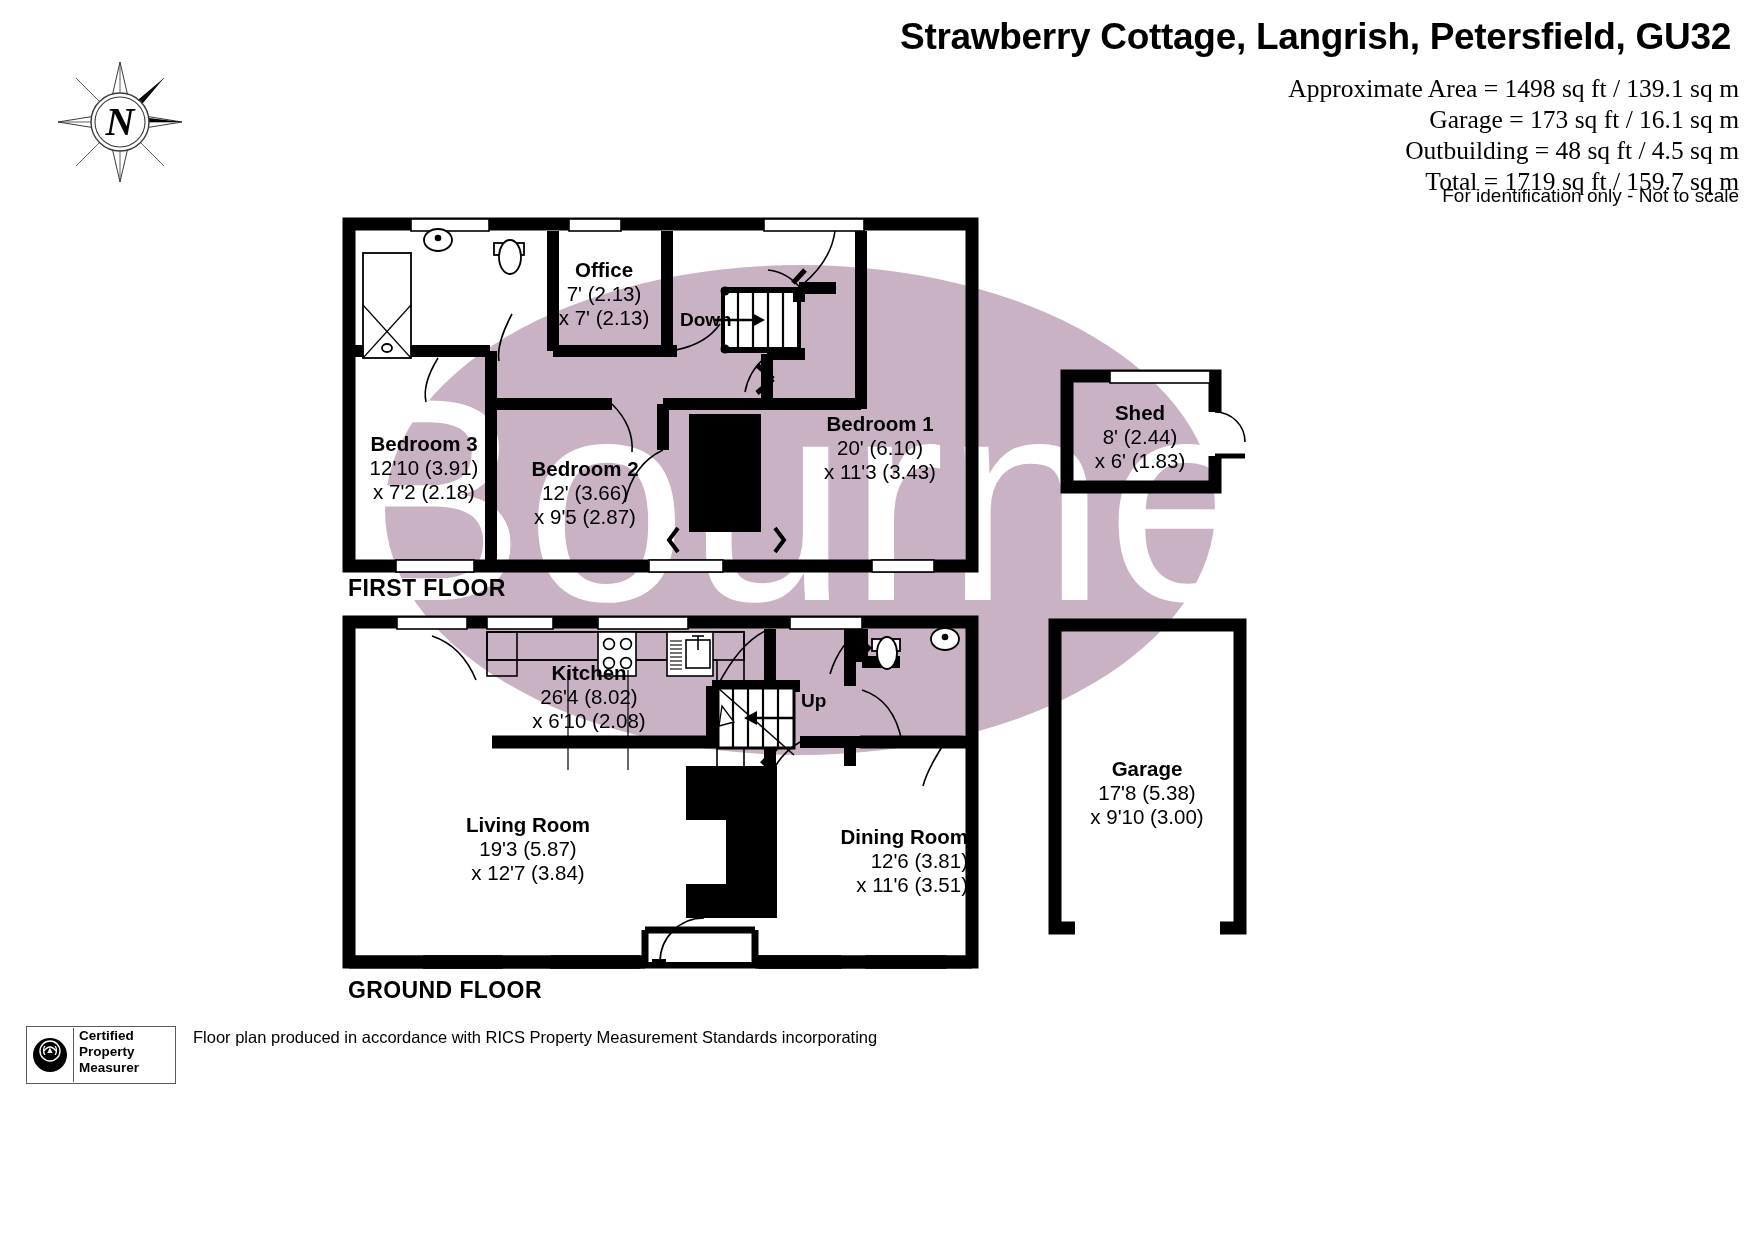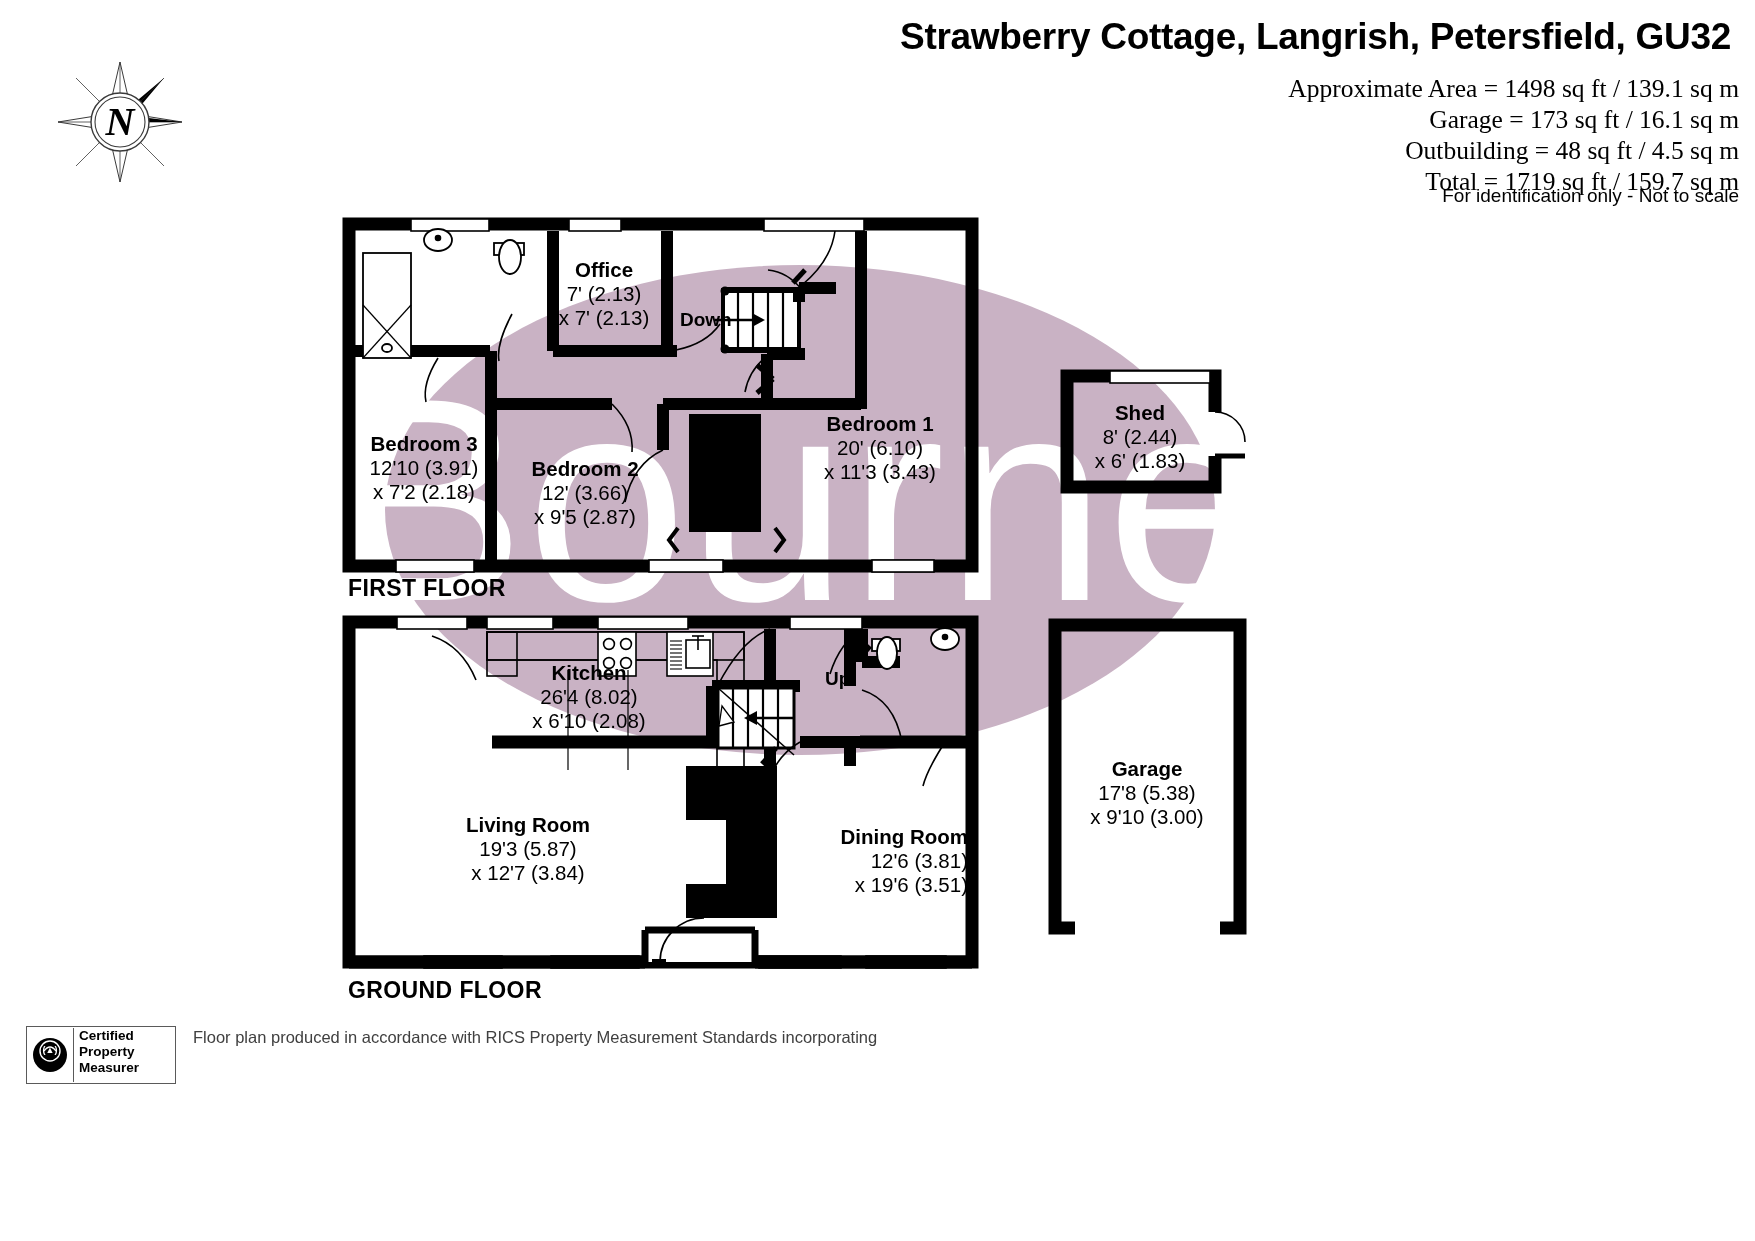--- a/index.html
+++ b/index.html
@@ -30,21 +30,21 @@
   .room .dim{font-size:20.5px;}
 
   
   .dirlbl{position:absolute;font-size:19px;font-weight:bold;}
   #rics{position:absolute;left:26px;top:1026px;width:148px;height:56px;
         border:1px solid #5a5a5a;display:flex;align-items:center;}
   #rics .mark{width:46px;height:54px;display:flex;align-items:center;justify-content:center;}
   #rics .txt{font-size:13.5px;line-height:1.18;font-weight:bold;padding-left:5px;
              border-left:1px solid #5a5a5a;height:54px;display:flex;flex-direction:column;
              justify-content:flex-start;}
-  #disclaimer{position:absolute;left:193px;top:1027px;font-size:16.5px;line-height:1.29;color:#404040;}
+  #disclaimer{position:absolute;left:193px;top:1027px;font-size:16.5px;line-height:1.29;color:#000000;}
   #disclaimer span.sp{display:inline-block;width:14px;}
 </style>
 </head>
 <body>
 
 <svg id="compass" viewBox="0 0 132 128">
 
   <polygon points="66,4 78,56 128,64 78,72 66,124 54,72 4,64 54,56" fill="#ffffff" stroke="#3a3a3a" stroke-width="1"></polygon>
   <line x1="66" y1="4" x2="66" y2="124" stroke="#3a3a3a" stroke-width="0.8"></line>
   <line x1="4" y1="64" x2="128" y2="64" stroke="#3a3a3a" stroke-width="0.8"></line>
@@ -327,31 +327,31 @@
 
 <div class="room" style="left:428px;top:813px;width:200px;">
   <div class="nm">Living Room</div>
   <div class="dim">19'3 (5.87)</div>
   <div class="dim">x 12'7 (3.84)</div>
 </div>
 
 <div class="room" style="left:768px;top:825px;width:200px;text-align:right;">
   <div class="nm">Dining Room</div>
   <div class="dim">12'6 (3.81)</div>
-  <div class="dim">x 19'6 (3.51)</div>
+  <div class="dim">x 11'6 (3.51)</div>
 </div>
 
 <div class="room" style="left:1047px;top:757px;width:200px;">
   <div class="nm">Garage</div>
   <div class="dim">17'8 (5.38)</div>
   <div class="dim">x 9'10 (3.00)</div>
 </div>
 
 <div class="dirlbl" style="left:680px;top:309px;">Down</div>
-<div class="dirlbl" style="left:801px;top:668px;margin-left:24px;">Up</div>
+<div class="dirlbl" style="left:801px;top:690px;">Up</div>
 
 <div id="rics">
   <div class="mark">
     <svg width="38" height="38" viewBox="0 0 38 38">
       <circle cx="19" cy="19" r="17" fill="#000"></circle>
       <text x="19" y="17" text-anchor="middle" font-family="Liberation Sans, sans-serif" font-size="9" font-weight="bold" fill="#fff">(▲)</text>
       <text id="rics-word" x="19" y="32" text-anchor="middle" font-family="Liberation Sans, sans-serif" font-size="9.5" font-weight="bold" fill="#000">RICS</text>
       <circle cx="19" cy="15" r="10" fill="none" stroke="#fff" stroke-width="1.4"></circle>
       <path d="M13,15 q6,-8 12,0" fill="none" stroke="#fff" stroke-width="1.4"></path>
     </svg>

